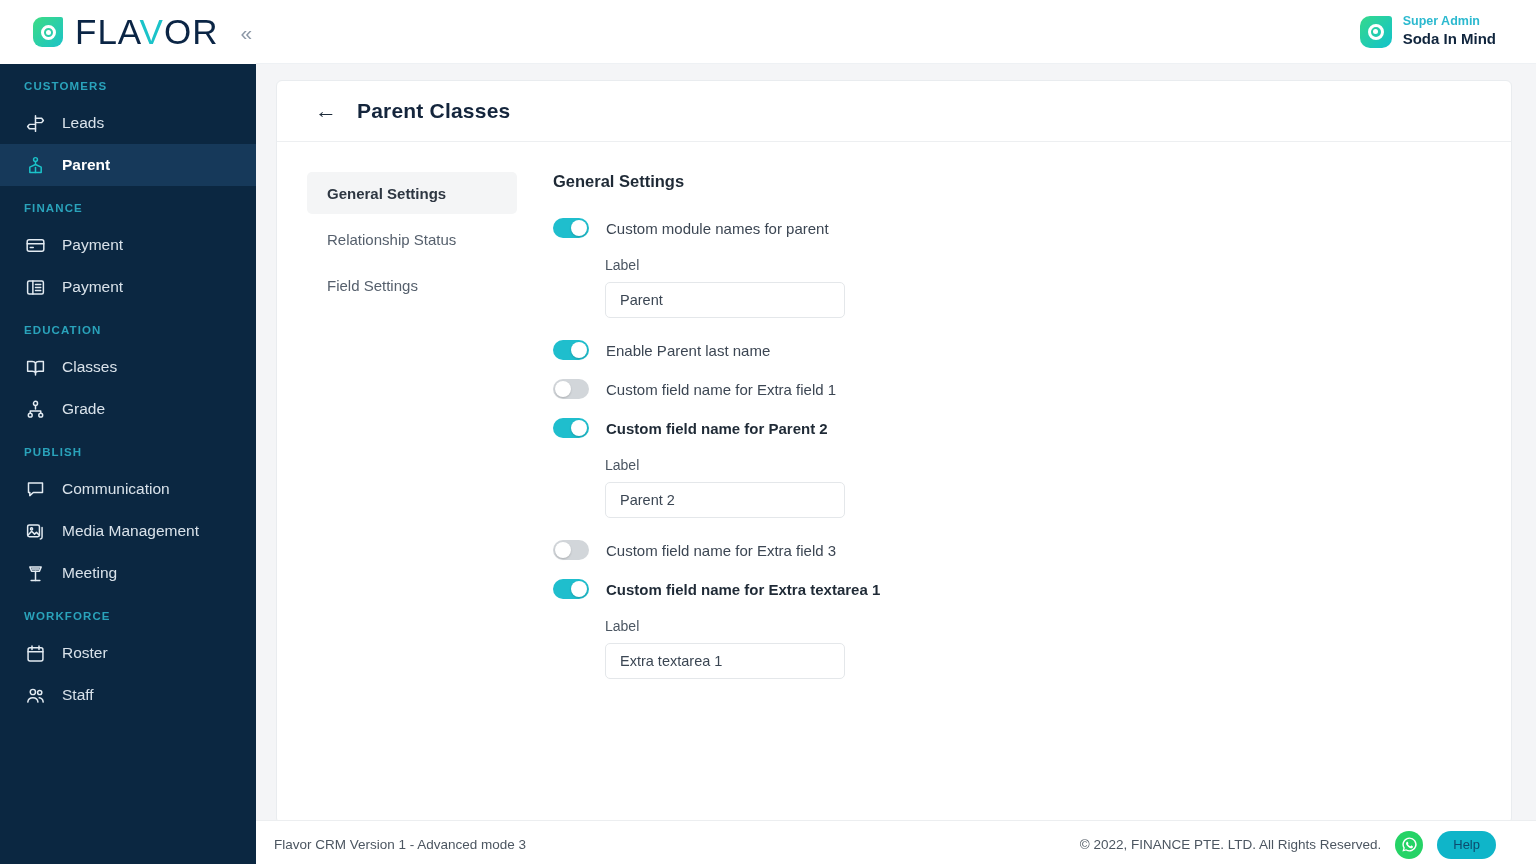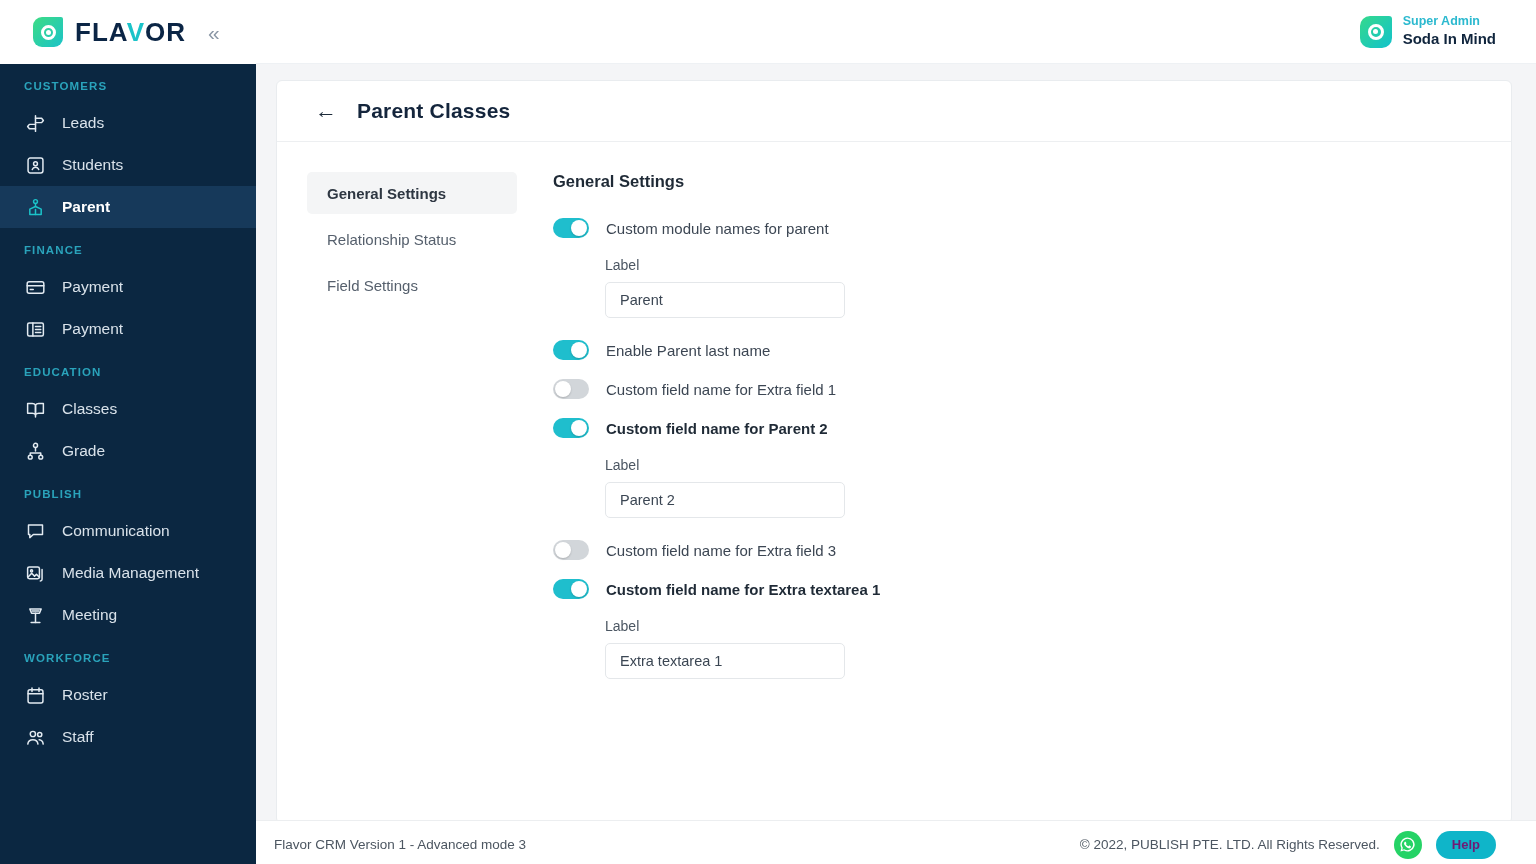--- a/index.html
+++ b/index.html
@@ -29,21 +29,21 @@
     display: flex; align-items: center; justify-content: center;
     flex: none;
   }
   .logo-mark .ring {
     width: 15px; height: 15px; border-radius: 50%;
     border: 3px solid #ffffff;
     display: flex; align-items: center; justify-content: center;
   }
   .logo-mark .dot { width: 5px; height: 5px; border-radius: 50%; background: #ffffff; }
   .logo-text {
-    font-size: 26px; font-weight: 700; letter-spacing: 1px;
+    font-size: 35px; font-weight: 400; letter-spacing: 1px;
     color: #0b2545;
   }
   .logo-text .accent { color: #1bc3c9; }
   .collapse-btn {
     margin-left: 10px; color: #8b97a6; font-size: 21px;
     cursor: pointer; line-height: 1; user-select: none;
   }
 
   .nav { padding-top: 0; }
   .nav-group-title {
@@ -176,22 +176,22 @@
   .footer-right { display: flex; align-items: center; gap: 14px; }
   .footer-copy { font-size: 13.5px; color: #4c5661; }
   .wa-btn {
     width: 28px; height: 28px; border-radius: 50%;
     background: #25d366; display: flex; align-items: center;
     justify-content: center; cursor: pointer; flex: none;
   }
   .wa-btn svg { width: 17px; height: 17px; fill: #ffffff; }
   .help-btn {
     height: 28px; padding: 0 16px; border-radius: 14px;
-    background: #0fb5c9; color: #701a75;
-    font-size: 13px; font-weight: 700;
+    background: #0fb5c9; color: #0c4a6e;
+    font-size: 13px; font-weight: 400;
     display: flex; align-items: center; cursor: pointer;
   }
 </style>
 </head>
 <body>
 
 <div class="app">
 
   <aside class="sidebar">
     <div class="logo-bar">
@@ -207,30 +207,20 @@
         <div class="nav-group-title">CUSTOMERS</div>
         <div class="nav-item">
           <span class="nav-ico">
             <svg viewBox="0 0 24 24" fill="none" stroke="currentColor" stroke-width="1.7" stroke-linecap="round" stroke-linejoin="round">
               <path d="M12 3v18"></path>
               <path d="M12 6h7l2 2.5L19 11h-7"></path>
               <path d="M12 13H5l-2 2.5L5 18h7"></path>
             </svg>
           </span>
           <span>Leads</span>
-        </div>
-        <div class="nav-item">
-          <span class="nav-ico">
-            <svg viewBox="0 0 24 24" fill="none" stroke="currentColor" stroke-width="1.7" stroke-linecap="round" stroke-linejoin="round">
-              <rect x="3.5" y="3.5" width="17" height="17" rx="2.5"></rect>
-              <circle cx="12" cy="10" r="2.2"></circle>
-              <path d="M8.3 16.5c.6-1.7 2-2.5 3.7-2.5s3.1.8 3.7 2.5"></path>
-            </svg>
-          </span>
-          <span>Students</span>
         </div>
         <div class="nav-item active">
           <span class="nav-ico">
             <svg viewBox="0 0 24 24" fill="none" stroke="currentColor" stroke-width="1.7" stroke-linecap="round" stroke-linejoin="round">
               <circle cx="12" cy="5.2" r="2.2"></circle>
               <path d="M12 7.4v3.4"></path>
               <path d="M5.5 20v-6.2L12 10.8l6.5 3v6.2z"></path>
               <path d="M12 14.2V20"></path>
             </svg>
           </span>
@@ -405,21 +395,21 @@
               <div class="field-block"><div class="field-label">Label</div><input class="text-input" type="text" value="Extra textarea 1" style=""></div>
             </div>
         </div>
       </div>
     </section>
   </main>
 
   <footer class="footer">
     <span class="footer-left">Flavor CRM Version 1 - Advanced mode 3</span>
     <span class="footer-right">
-      <span class="footer-copy">© 2022, PUBLISH PTE. LTD. All Rights Reserved.</span>
+      <span class="footer-copy">© 2022, FINANCE PTE. LTD. All Rights Reserved.</span>
       <span class="wa-btn">
         <svg viewBox="0 0 24 24">
             <path d="M12 2A10 10 0 0 0 3.4 17.1L2 22l5-1.4A10 10 0 1 0 12 2zm0 18a8 8 0 0 1-4.1-1.1l-.3-.2-3 .8.8-2.9-.2-.3A8 8 0 1 1 12 20zm4.5-5.8c-.2-.1-1.4-.7-1.7-.8-.2-.1-.4-.1-.5.1l-.7.9c-.1.2-.3.2-.5.1a6.5 6.5 0 0 1-3.2-2.8c-.1-.2 0-.4.1-.5l.4-.5c.1-.2.1-.3 0-.5l-.7-1.7c-.2-.4-.4-.4-.5-.4h-.5c-.2 0-.5.1-.7.3a2.8 2.8 0 0 0-.9 2.1 4.9 4.9 0 0 0 1 2.6 11 11 0 0 0 4.3 3.8c1.8.7 2.2.6 2.6.5a2.5 2.5 0 0 0 1.6-1.1 2 2 0 0 0 .1-1.1z"></path>
           </svg>
       </span>
       <span class="help-btn">Help</span>
     </span>
   </footer>
 
 </div>

